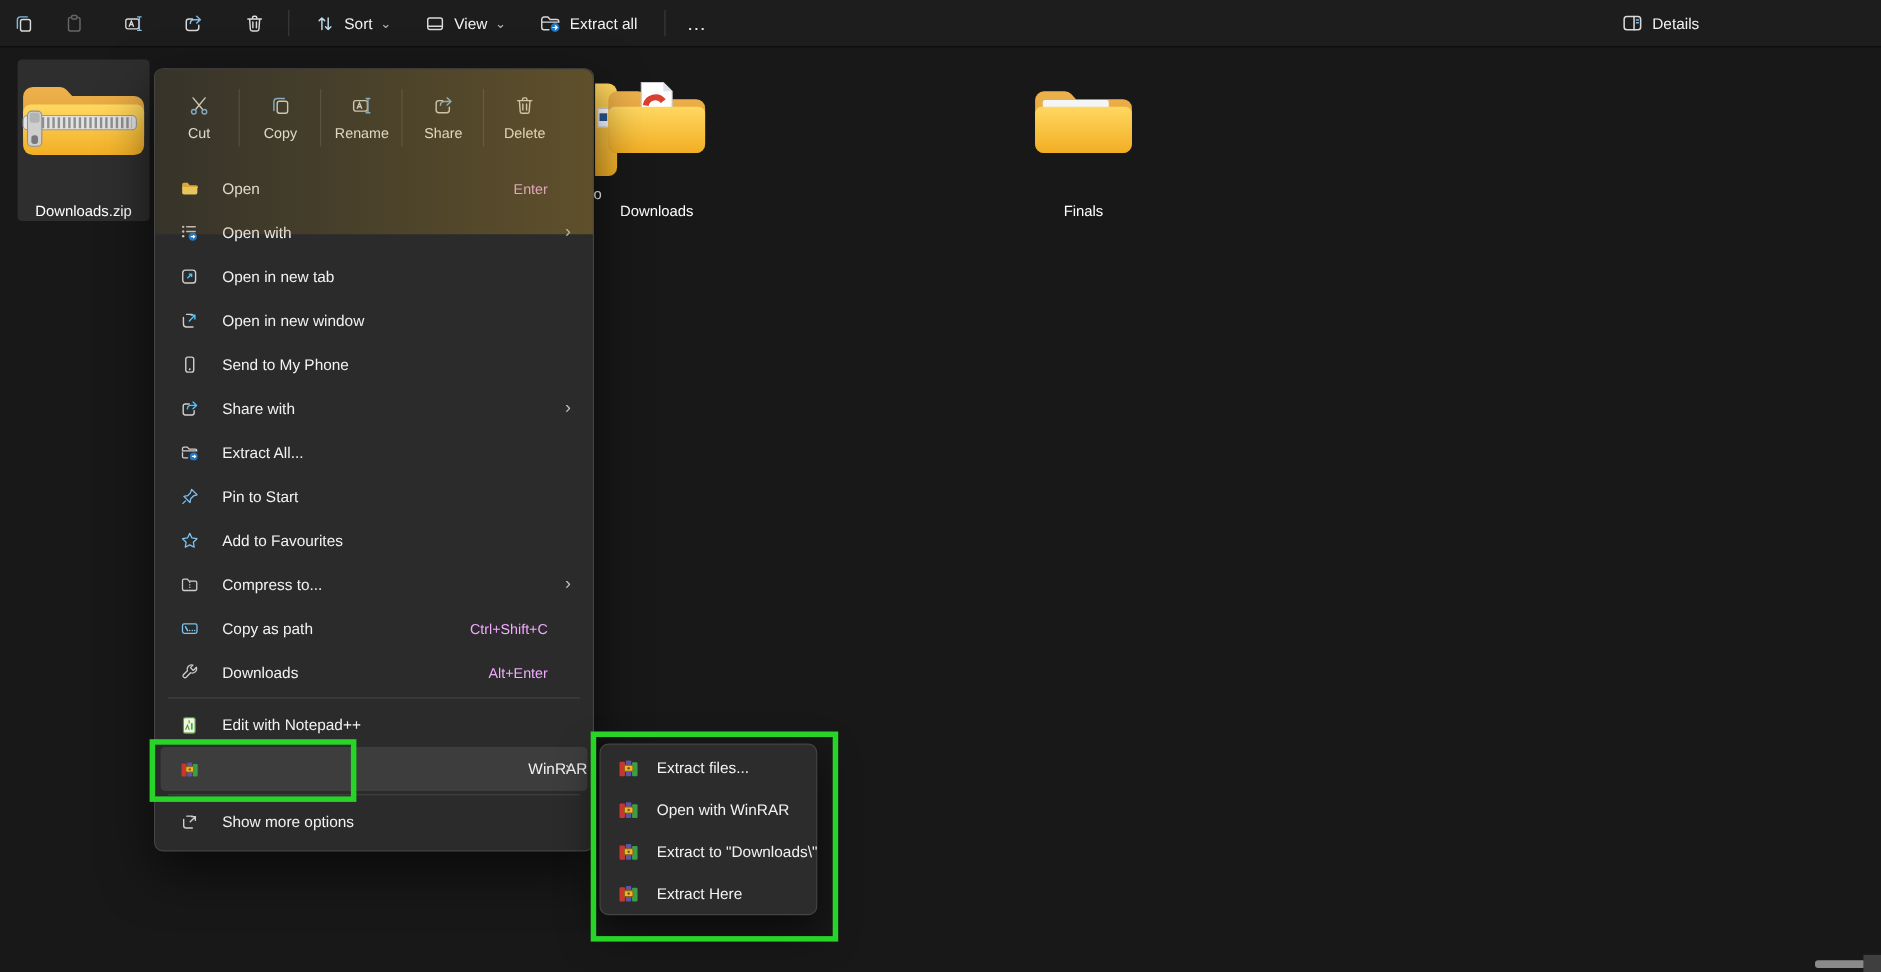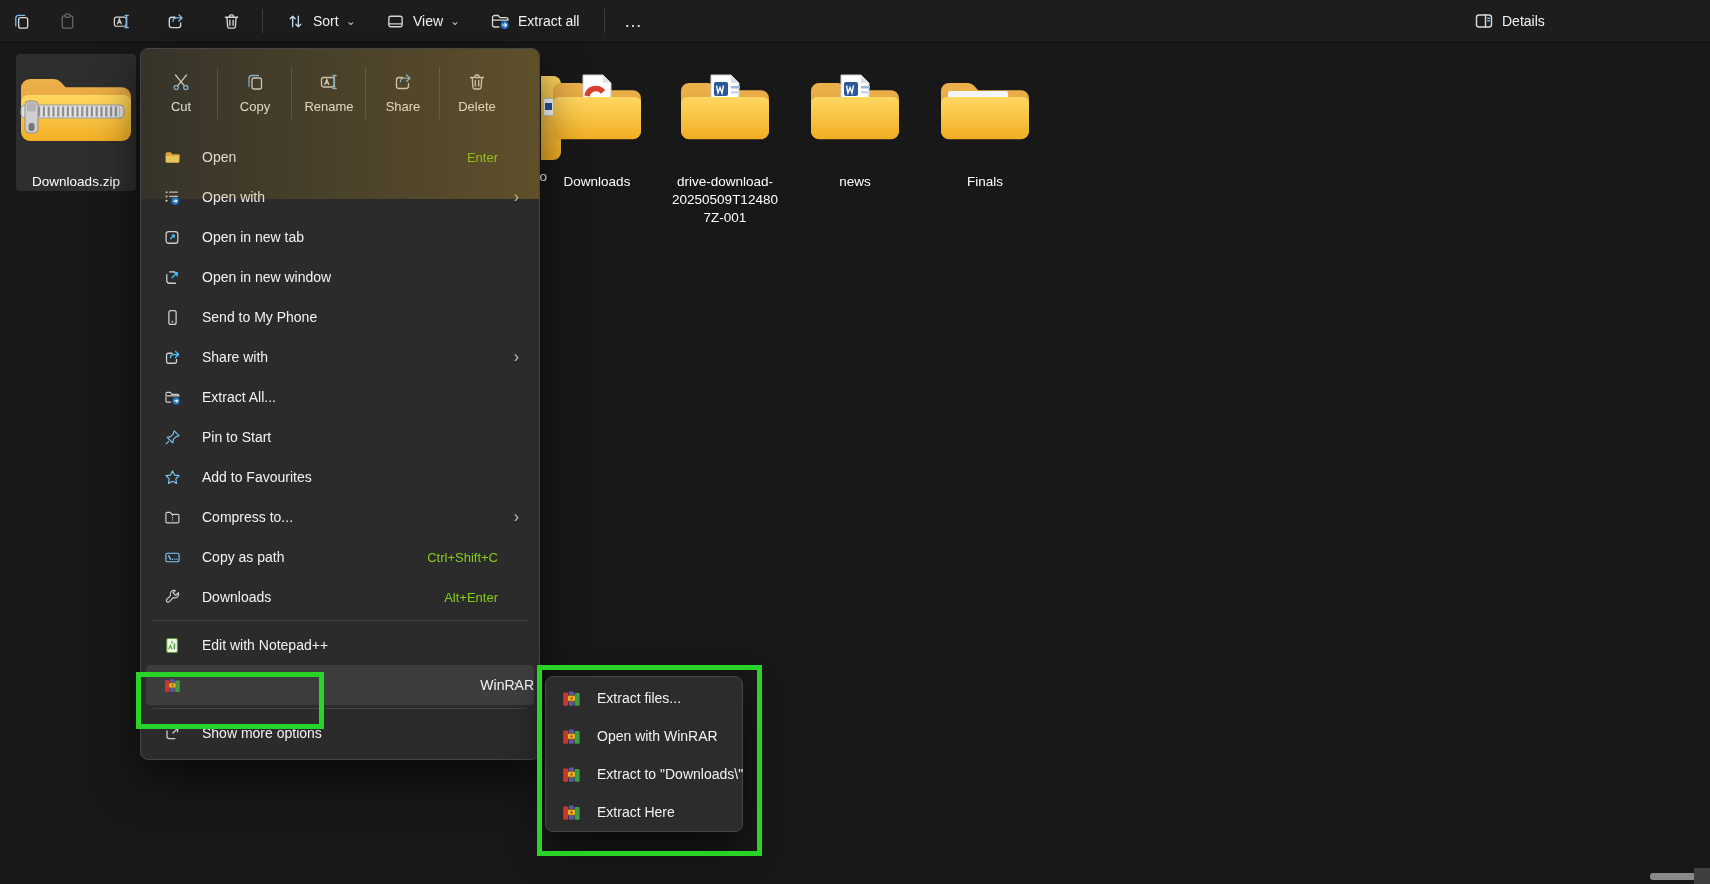--- a/index.html
+++ b/index.html
@@ -11,43 +11,43 @@
   .toolbar{position:absolute;top:0;left:0;right:0;height:42px;background:#1d1d1d;border-bottom:1px solid #0c0c0c;}
   .tbtn{position:absolute;top:5px;height:32px;display:flex;align-items:center;gap:8px;padding:0 8px;border-radius:4px;font-size:14px;color:#f2f2f2;cursor:default;}
   .tbtn .chevd{font-size:12px;color:#bdbdbd;margin-left:-1px;line-height:10px}
   .tbtn.disabled{opacity:.45}
   .tsep{position:absolute;top:9px;width:1px;height:24px;background:#3d3d3d}
   .more-glyph{font-size:18px;letter-spacing:1px;color:#e8e8e8}
 
   
   .tile{position:absolute;top:54px;width:120px;display:flex;flex-direction:column;align-items:center;z-index:1;border-radius:4px;}
   .tile .ic{height:110px;display:flex;align-items:center;justify-content:center}
-  .tlabel{margin-top:9px;font-size:13.5px;line-height:18px;text-align:center;white-space:pre-line;color:#fff;}
+  .tlabel{margin-top:19px;font-size:13.5px;line-height:18px;text-align:center;white-space:pre-line;color:#fff;}
   .tile.selected{background:#2e2e2e;}
   .ro-sliver{position:absolute;left:541px;top:76px;width:20px;height:84px;z-index:1;
              background:linear-gradient(#ffd861,#f2ae24);border-radius:0 8px 8px 0;}
   .ro-page{position:absolute;left:2px;top:22px;width:11px;height:16px;background:#fff;border:1px solid #c9cdd2;}
   .ro-page i{position:absolute;left:1px;top:4px;width:7px;height:7px;background:#2b5797;display:block}
   .ro-label{position:absolute;left:535px;top:169px;width:40px;font-size:13.5px;color:#fff;z-index:1}
 
   
-  .cmenu{position:absolute;left:140px;top:48px;width:400px;height:712px;background:#2b2b2b;
+  .cmenu{position:absolute;left:140px;top:62px;width:400px;height:712px;background:#2b2b2b;
          border:1px solid #454545;border-radius:8px;box-shadow:0 18px 46px rgba(0,0,0,.6);z-index:20;box-sizing:border-box;}
   .cmenu::after{content:"";position:absolute;left:0;top:0;right:0;height:150px;border-radius:8px 8px 0 0;
          background:linear-gradient(90deg,rgba(110,92,34,.16),rgba(196,152,44,.34));pointer-events:none;}
   .cmd-row{position:absolute;top:8px;left:3px;display:flex;}
   .cmd{position:relative;width:74px;height:72px;display:flex;flex-direction:column;align-items:center;justify-content:center;gap:7px;border-radius:4px;}
   .cmd:not(:last-child)::after{content:"";position:absolute;right:0;top:10px;height:52px;width:1px;background:rgba(255,255,255,.14)}
   .cmd .clabel{font-size:13px;color:#f1f1f1}
   .menu-list{position:absolute;top:88px;left:0;right:0;}
   .mi{position:relative;height:40px;margin:0 5px;border-radius:4px;display:flex;align-items:center;}
   .mi.hover{background:#3d3d3d;justify-content:space-between;}
   .mic{width:18px;height:18px;margin-left:17px;flex:none;display:flex;align-items:center;justify-content:center}
   .mlabel{margin-left:21px;font-size:14px;color:#f2f2f2;white-space:nowrap}
-  .msc{position:absolute;right:36px;color:#84cc16;font-size:13px}
+  .msc{position:absolute;right:36px;color:#f0abfc;font-size:13px}
   .chev{position:absolute;right:15px;color:#c0c0c0;font-size:16px;line-height:16px}
   .msep{height:1px;background:rgba(255,255,255,.12);margin:3px 12px 4px;}
 
   
   .submenu{position:absolute;left:545px;top:676px;width:198px;height:156px;background:#2c2c2c;
            border:1px solid #454545;border-radius:8px;box-shadow:0 14px 36px rgba(0,0,0,.6);z-index:25;box-sizing:border-box;padding-top:2px;}
   .smi{height:38px;margin:0 4px;border-radius:4px;display:flex;align-items:center;}
   .smi .mic{margin-left:11px;width:20px;height:20px}
   .smi .mlabel{margin-left:16px;font-size:14px}
 
@@ -195,53 +195,21 @@
         <path d="M6 24 a8 8 0 0 1 8-8 h19 a8 8 0 0 1 5.8 2.5 l4.4 4.7 H86 a8 8 0 0 1 8 8 v33 a8 8 0 0 1-8 8 H14 a8 8 0 0 1-8-8Z" fill="url(#fb)"></path>
         <path d="M36 8 h20 l8 8 v28 H36Z" fill="#fff" stroke="#c9cdd2"></path>
         <path d="M56 8 v8 h8Z" fill="#dde2e8"></path>
         <path d="M40 29 a9 9 0 0 1 16-4" stroke="#d8402f" stroke-width="5.5" fill="none"></path>
         <path d="M6 36 a6 6 0 0 1 6-6 h76 a6 6 0 0 1 6 6 v28 a8 8 0 0 1-8 8 H14 a8 8 0 0 1-8-8Z" fill="url(#fg)"></path>
       </svg>
     </div>
     <div class="tlabel">Downloads</div>
   </div>
 
-  <div class="tile" style="left:665px">
-    <div class="ic">
-      <svg width="100" height="84" viewBox="0 0 100 84">
-        <path d="M6 24 a8 8 0 0 1 8-8 h19 a8 8 0 0 1 5.8 2.5 l4.4 4.7 H86 a8 8 0 0 1 8 8 v33 a8 8 0 0 1-8 8 H14 a8 8 0 0 1-8-8Z" fill="url(#fb)"></path>
-        <path d="M36 8 h20 l8 8 v28 H36Z" fill="#fff" stroke="#c9cdd2"></path>
-        <path d="M56 8 v8 h8Z" fill="#dde2e8"></path>
-        <rect x="39" y="15" width="14" height="14" rx="2" fill="#2b5797"></rect>
-        <path d="M41.5 18.5 43 26 45 20.5 47 26 48.5 18.5" stroke="#fff" stroke-width="1.4" fill="none"></path>
-        <rect x="56" y="19" width="9" height="2.5" fill="#9db8dd"></rect>
-          <rect x="56" y="24" width="9" height="2.5" fill="#c8d4e8"></rect>
-        <path d="M6 36 a6 6 0 0 1 6-6 h76 a6 6 0 0 1 6 6 v28 a8 8 0 0 1-8 8 H14 a8 8 0 0 1-8-8Z" fill="url(#fg)"></path>
-      </svg>
-    </div>
-    <div class="tlabel">drive-download-
-20250509T12480
-7Z-001</div>
-  </div>
-
-  <div class="tile" style="left:795px">
-    <div class="ic">
-      <svg width="100" height="84" viewBox="0 0 100 84">
-        <path d="M6 24 a8 8 0 0 1 8-8 h19 a8 8 0 0 1 5.8 2.5 l4.4 4.7 H86 a8 8 0 0 1 8 8 v33 a8 8 0 0 1-8 8 H14 a8 8 0 0 1-8-8Z" fill="url(#fb)"></path>
-        <path d="M36 8 h20 l8 8 v28 H36Z" fill="#fff" stroke="#c9cdd2"></path>
-        <path d="M56 8 v8 h8Z" fill="#dde2e8"></path>
-        <rect x="39" y="15" width="14" height="14" rx="2" fill="#2b5797"></rect>
-        <path d="M41.5 18.5 43 26 45 20.5 47 26 48.5 18.5" stroke="#fff" stroke-width="1.4" fill="none"></path>
-        <rect x="56" y="19" width="9" height="2.5" fill="#9db8dd"></rect>
-          <rect x="56" y="24" width="9" height="2.5" fill="#c8d4e8"></rect>
-        <path d="M6 36 a6 6 0 0 1 6-6 h76 a6 6 0 0 1 6 6 v28 a8 8 0 0 1-8 8 H14 a8 8 0 0 1-8-8Z" fill="url(#fg)"></path>
-      </svg>
-    </div>
-    <div class="tlabel">news</div>
-  </div>
+
 
   <div class="tile" style="left:925px">
     <div class="ic">
       <svg width="100" height="84" viewBox="0 0 100 84">
         <path d="M6 24 a8 8 0 0 1 8-8 h19 a8 8 0 0 1 5.8 2.5 l4.4 4.7 H86 a8 8 0 0 1 8 8 v33 a8 8 0 0 1-8 8 H14 a8 8 0 0 1-8-8Z" fill="url(#fb)"></path>
         <rect x="13" y="24" width="60" height="12" rx="2" fill="#f4f5f6"></rect>
         <path d="M6 36 a6 6 0 0 1 6-6 h76 a6 6 0 0 1 6 6 v28 a8 8 0 0 1-8 8 H14 a8 8 0 0 1-8-8Z" fill="url(#fg)"></path>
       </svg>
     </div>
     <div class="tlabel">Finals</div>

